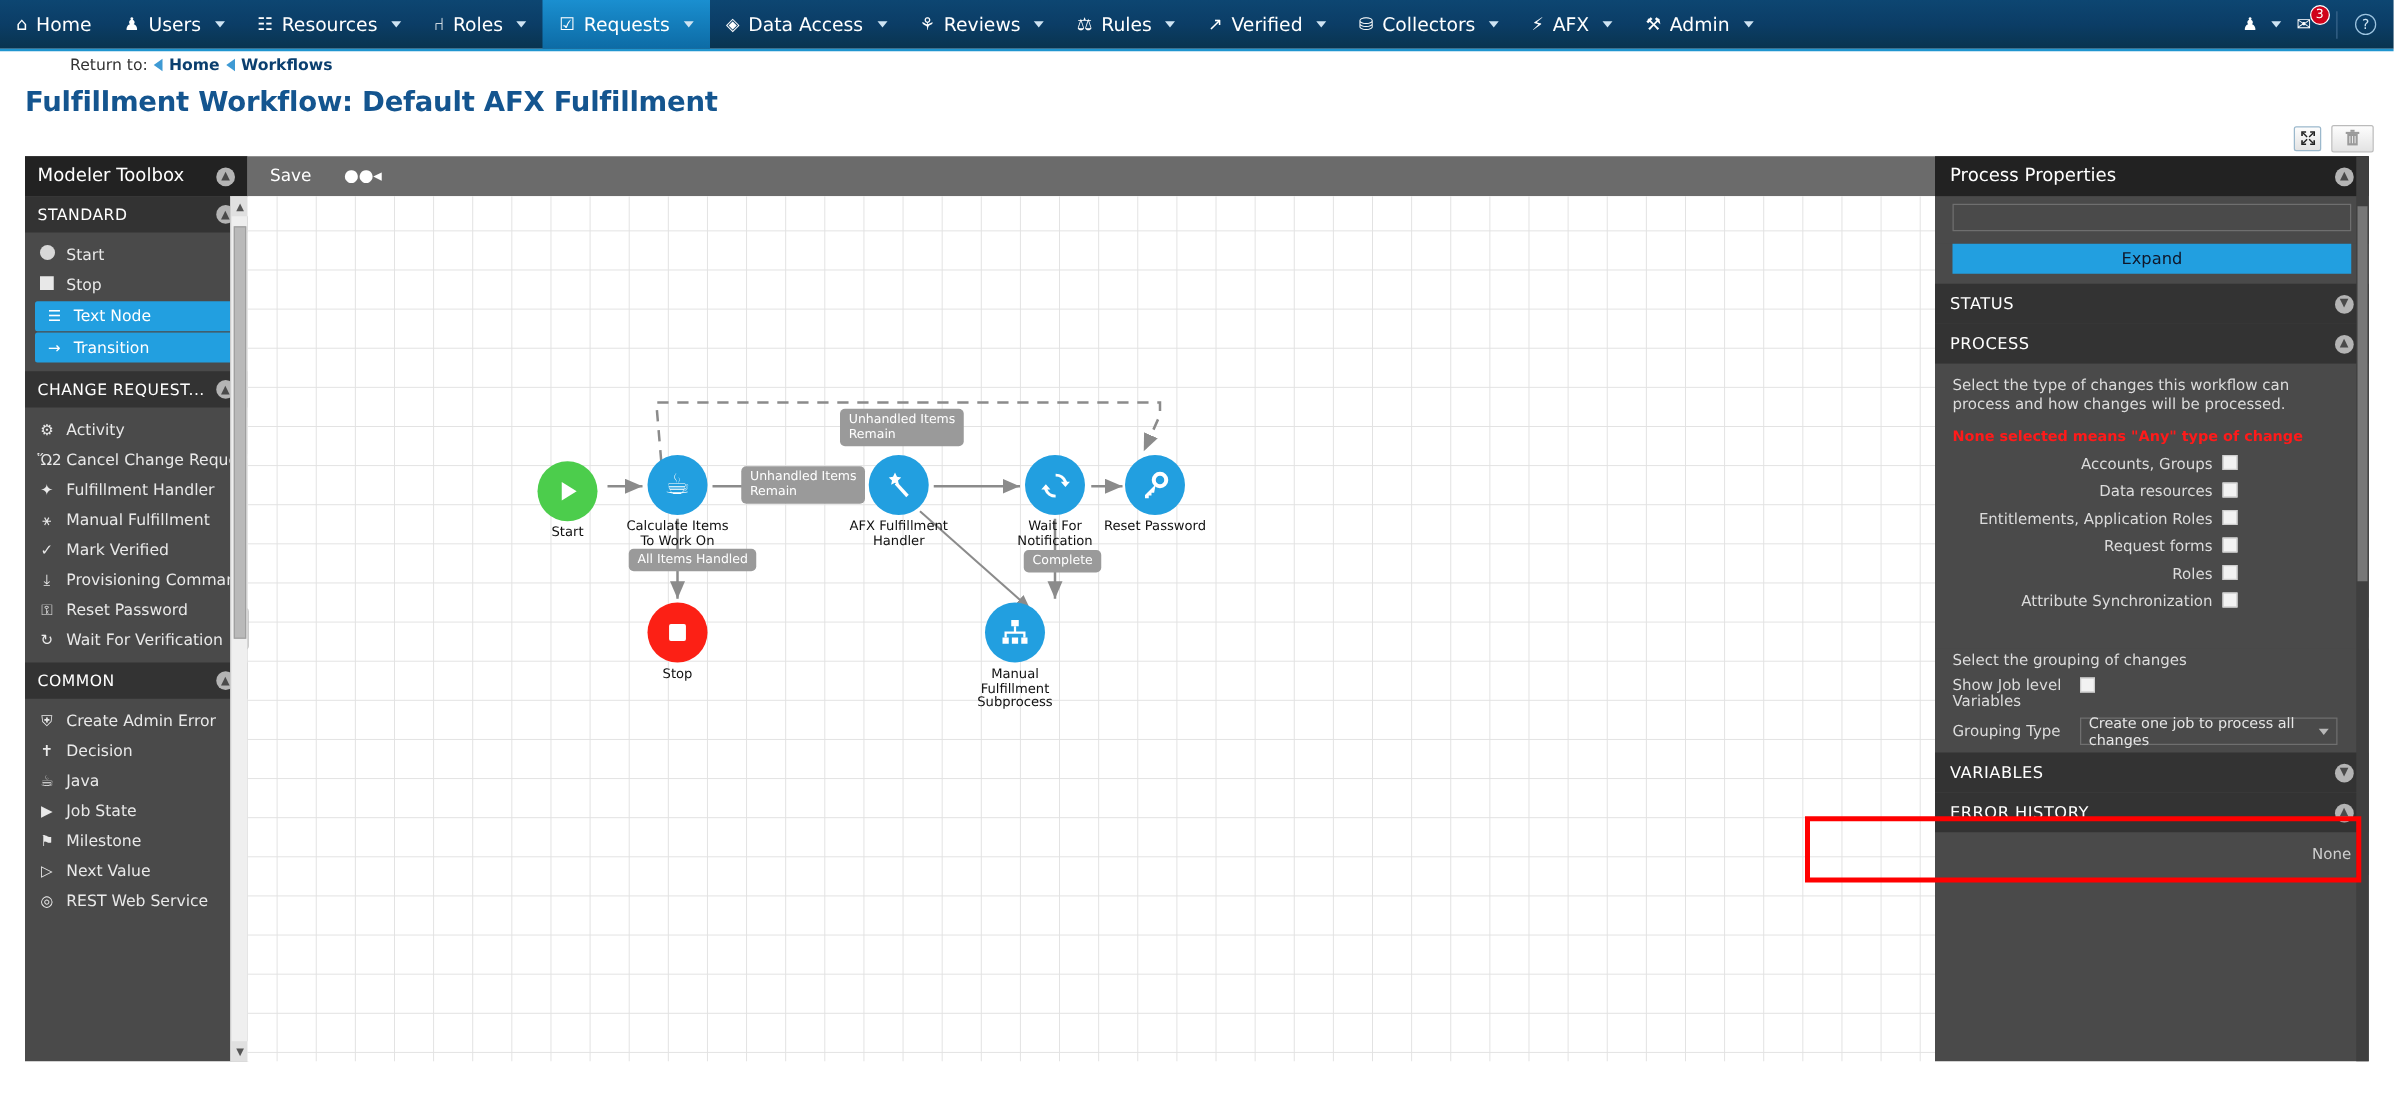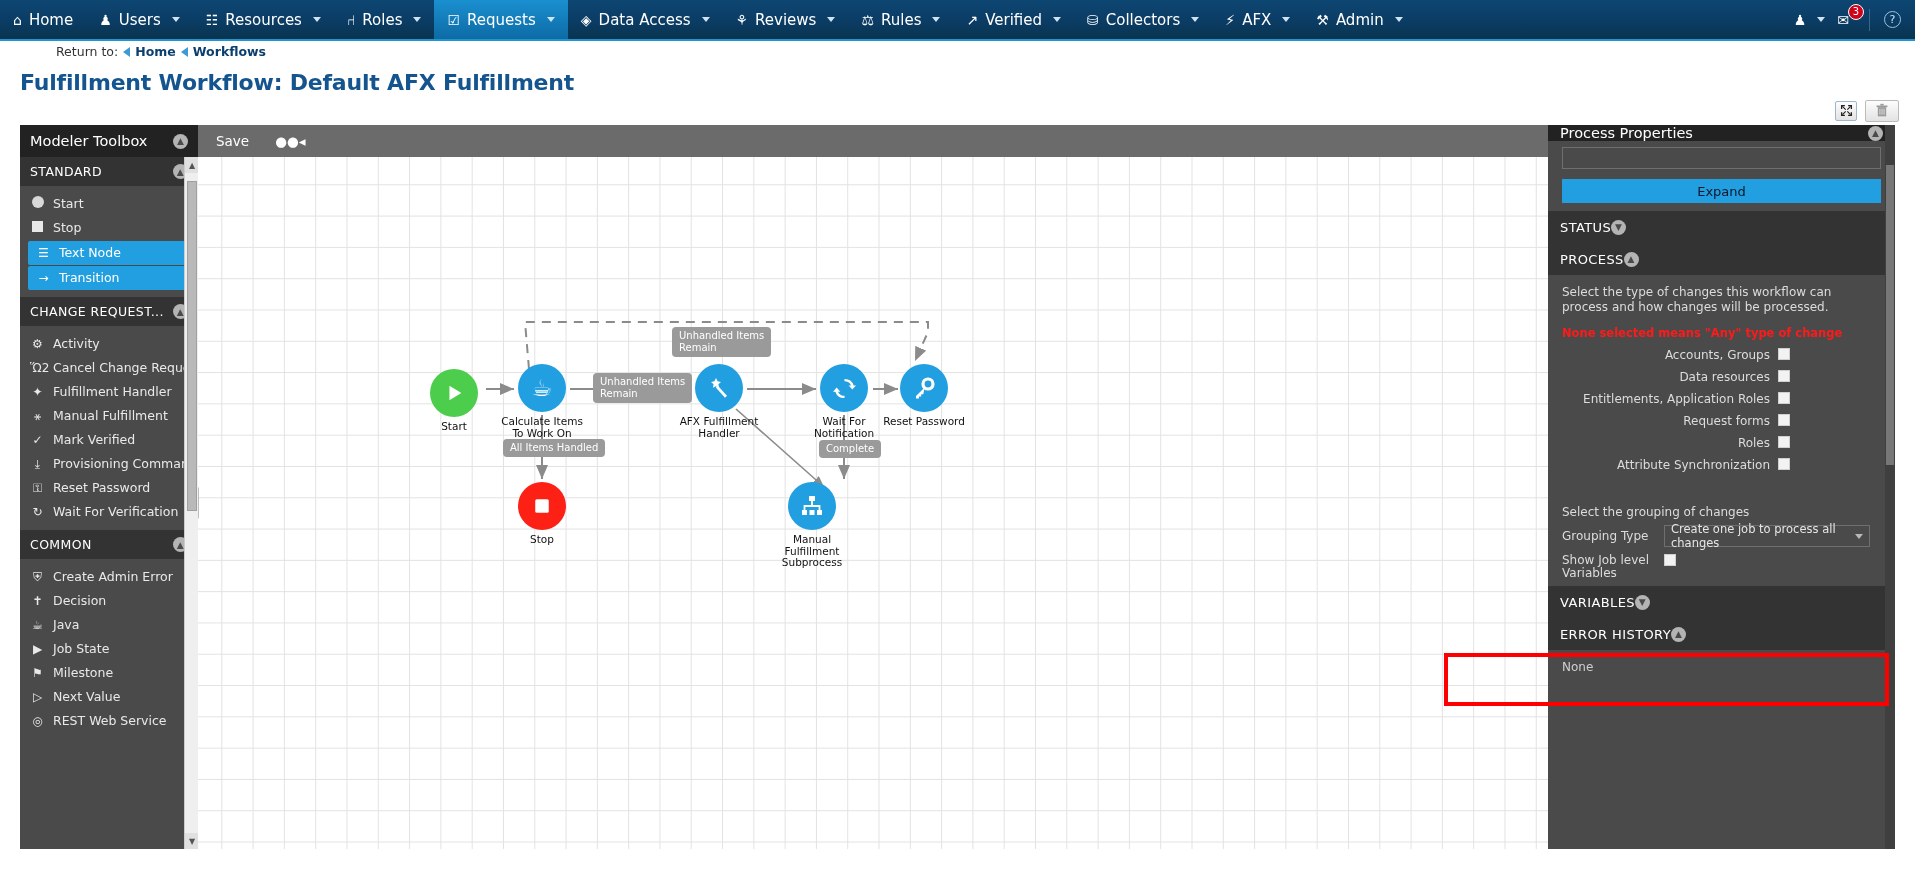--- a/index.html
+++ b/index.html
@@ -175,39 +175,39 @@
     display:flex; align-items:center; justify-content:center;
     font-size: 8px; color:#555; cursor: pointer; z-index: 5;
   }
 
   
   .props {
     width: 347px; flex: none; background: #4a4a4a;
     display: flex; flex-direction: column; position: relative;
   }
   .pr-head {
-    background: #222; color: #fff; height: 16px;
+    background: #222; color: #fff; height: 32px;
     display:flex; align-items:center; justify-content:space-between;
     padding: 0 12px; font-size: 14.5px;
   }
   .pr-scrollarea { flex: 1 1 auto; overflow: hidden; position: relative; }
   .pr-field-top { background: #4a4a4a; padding: 6px 14px 10px 14px; }
   .pr-input {
     width: 100%; height: 22px; background: #4a4a4a;
     border: 1px solid #6f6f6f; color: #eee; font-size: 12px;
     padding: 0 6px;
   }
   .pr-btn {
     display:block; width: calc(100% - 28px); margin: 0 14px 8px 14px;
     background: #229fe0; color: #0f172a; border: none; height: 24px;
     font-size: 13px; cursor: pointer; font-family: "DejaVu Sans", sans-serif;
   }
   .pr-sect {
     background: #333; color: #fff; height: 32px;
-    display:flex; align-items:center; justify-content:flex-start;
+    display:flex; align-items:center; justify-content:space-between;
     padding: 0 12px; font-size: 13px; letter-spacing: .4px; cursor: pointer;
   }
   .pr-body { background: #4a4a4a; padding: 10px 14px 6px 14px; color: #dcdcdc; font-size: 12px; }
   .pr-note { line-height: 15px; }
   .pr-warn { color: #ff1a1a; font-weight: bold; font-size: 11.5px; margin-top: 11px; }
   .cbrow {
     display: flex; align-items: flex-start; justify-content: flex-start;
     margin-top: 8px; gap: 8px;
   }
   .cbrow .cblabel {
@@ -230,21 +230,21 @@
   }
   .fakeselect .dn {
     position:absolute; right: 6px; width:0;height:0;
     border-left:4px solid transparent;border-right:4px solid transparent;
     border-top:5px solid #b8b8b8;
   }
   .redbox {
     position: absolute; border: 4px solid #ff0000;
     pointer-events: none; z-index: 40;
   }
-  .pr-none { background: #4a4a4a; padding: 10px 14px; color: #cfcfcf; font-size: 12px; }
+  .pr-none { background: #4a4a4a; padding: 10px 14px; color: #cfcfcf; font-size: 12px; text-align: right; }
   .pr-scrollbar {
     position: absolute; right: 0; top: 0; bottom: 0; width: 10px; background: #3f3f3f;
   }
   .pr-scrollbar .th { position:absolute; top: 40px; left:1px; width:8px; height:300px; background:#777; }
   .footerline { height: 8px; background:#fff; }
 </style>
 </head>
 <body>
 
 <div class="topnav">
@@ -616,31 +616,31 @@
             </div>
             <div class="cbrow">
               <span class="cblabel">Attribute Synchronization</span>
               <span class="cbox"></span>
             </div>
           </div>
       </div>
 
       <div class="pr-body" style="padding-top:2px;margin-top:25px;">
         <div class="grouping-label">Select the grouping of changes</div>
+        <div class="sel-wrap" style="align-items:flex-start;margin-top:7px;">
+          <span class="grouping-label" style="width:92px;line-height:13px;">Show Job level Variables</span>
+          <span class="cbox"></span>
+        </div>
         <div class="sel-wrap">
           <span class="grouping-label" style="width:92px;">Grouping Type</span>
           <span class="fakeselect">
             <span>Create one job to process all changes</span>
             <span class="dn"></span>
           </span>
         </div>
-        <div class="sel-wrap" style="align-items:flex-start;margin-top:7px;">
-          <span class="grouping-label" style="width:92px;line-height:13px;">Show Job level Variables</span>
-          <span class="cbox"></span>
-        </div>
       </div>
 
       <div class="pr-sect">
         <span>VARIABLES</span>
         <span class="chev">▼</span>
       </div>
       <div class="pr-sect">
         <span>ERROR HISTORY</span>
         <span class="chev">▲</span>
       </div>

